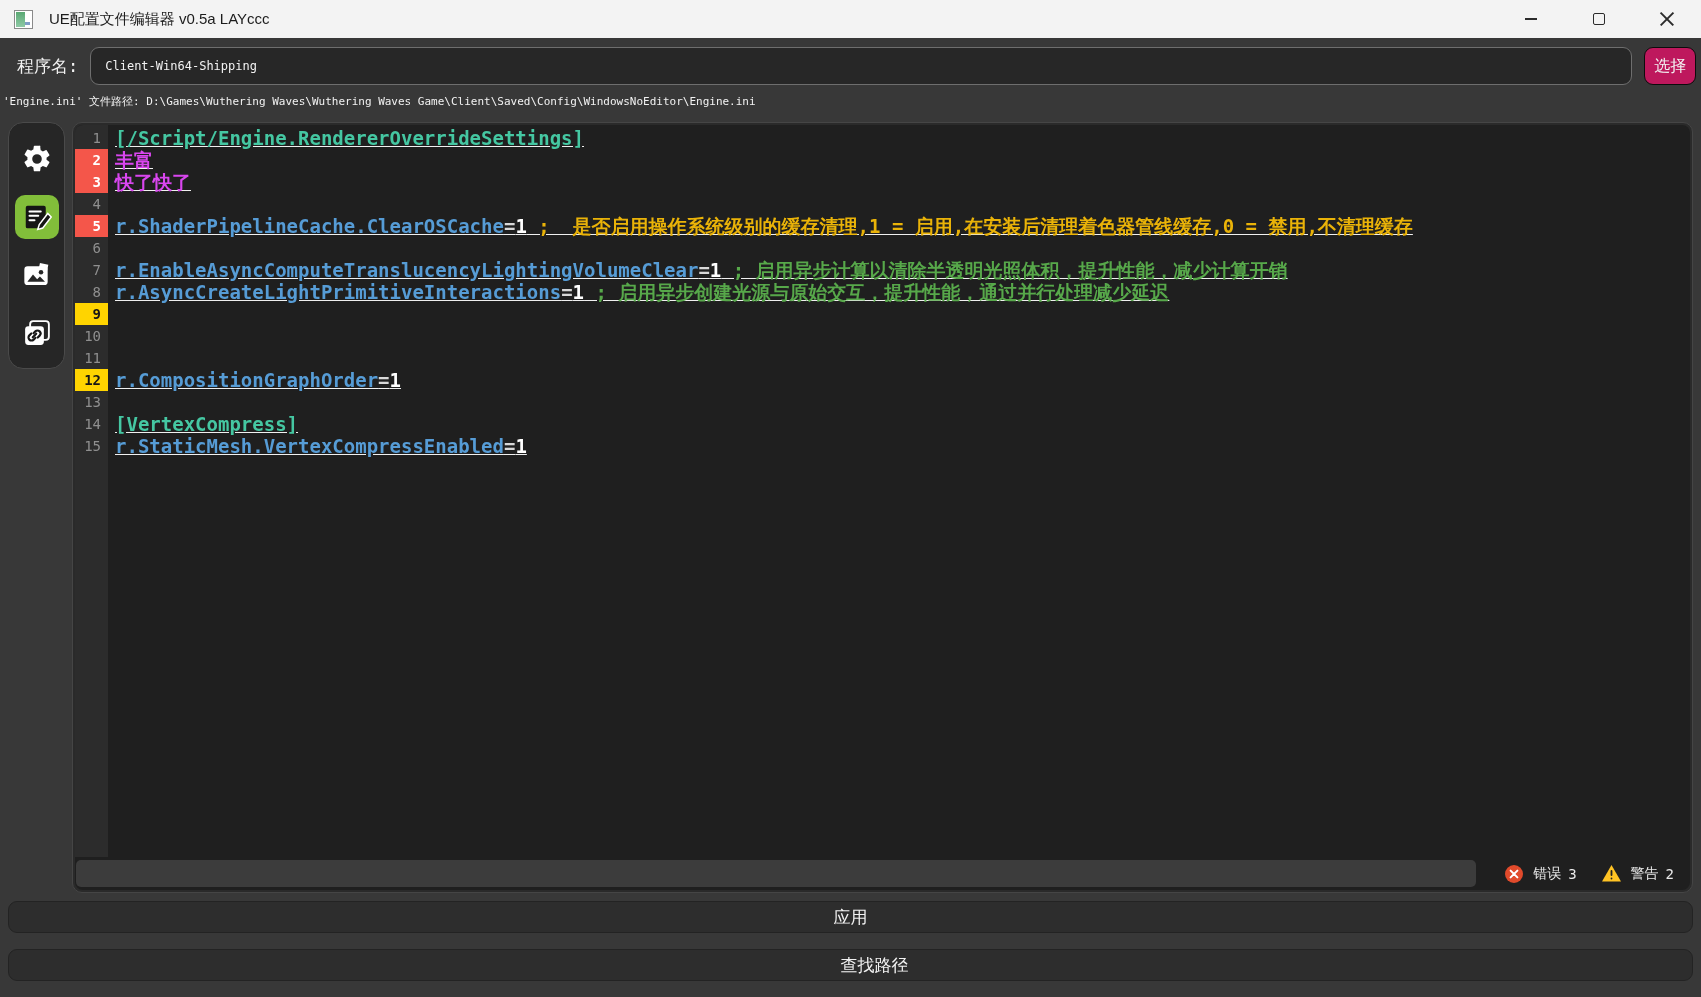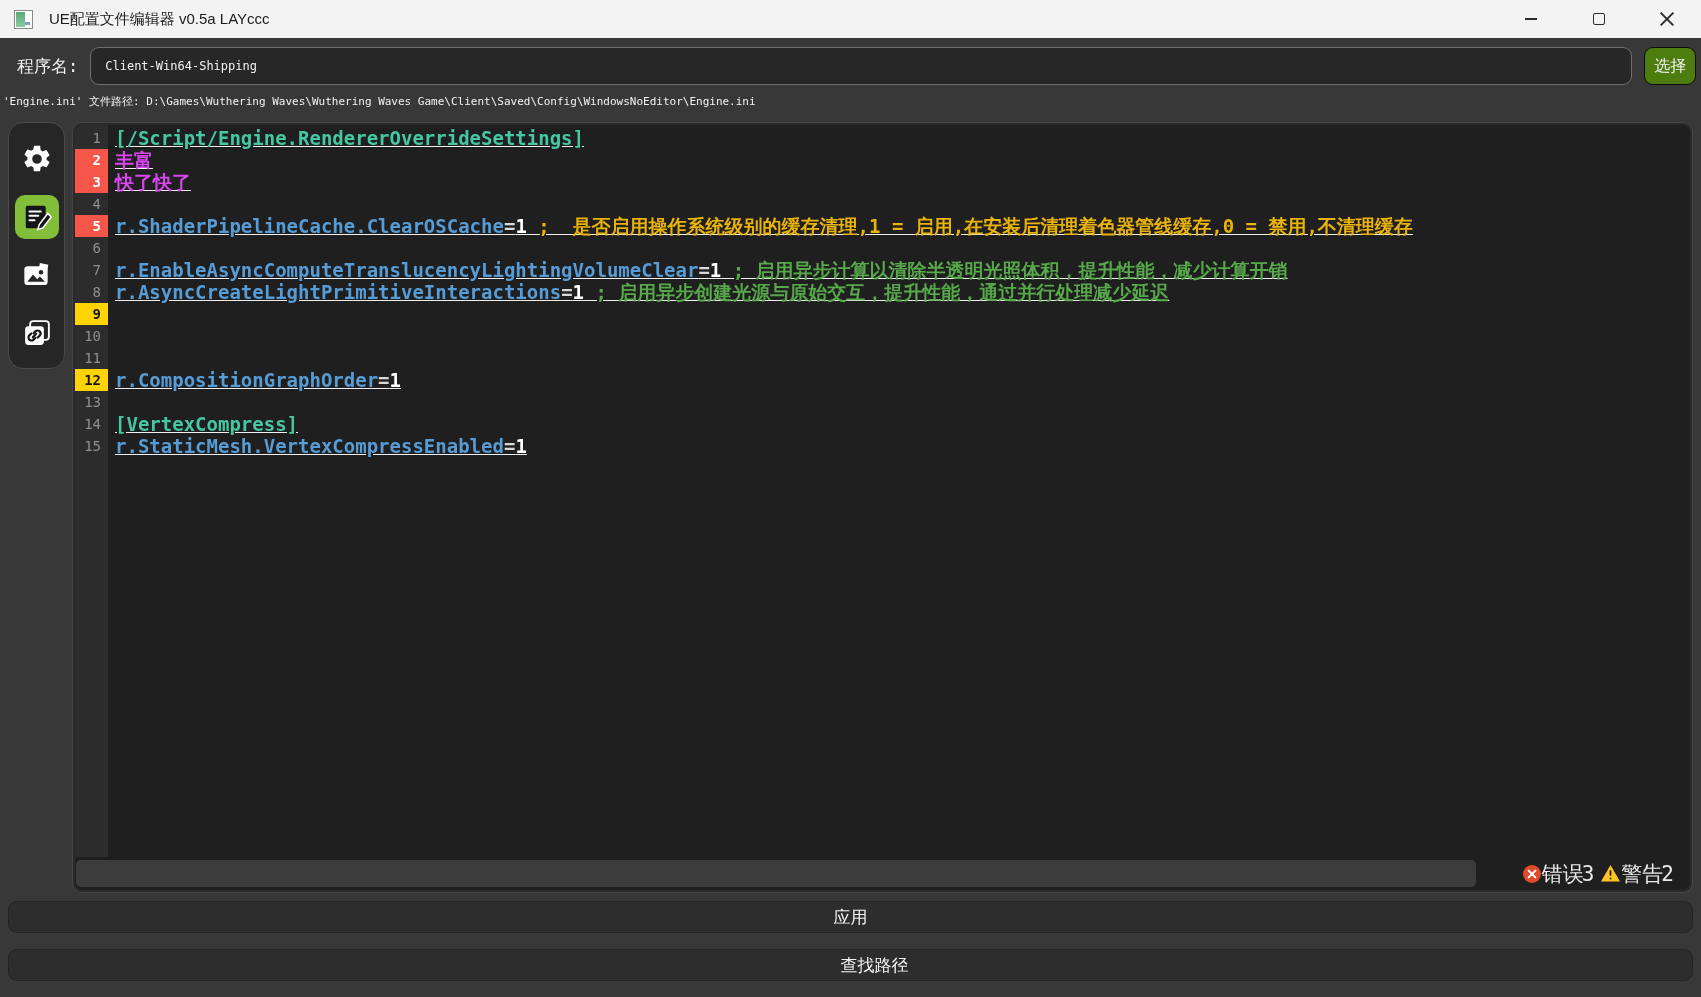--- a/index.html
+++ b/index.html
@@ -34,21 +34,21 @@
 
   
   .program-row{ position:absolute; left:0; top:38px; width:1701px; height:56px; display:flex; align-items:center;padding-left:7px; }
   .program-label{ margin-left:10px; font-size:17px; color:#f2f2f2; white-space:nowrap; }
   .program-input{
     margin-left:12px; width:1542px; height:38px; background:#272727;
     border:1px solid #6e6e6e; border-radius:9px; color:#f2f2f2;
     font-family:"DejaVu Sans Mono",monospace; font-size:12px; padding:0 14px; outline:none;
   }
   .select-btn{
-    margin-left:12px; width:52px; height:38px; background:#4d7c0f;
+    margin-left:12px; width:52px; height:38px; background:#be185d;
     border:1px solid #0c0c0c; border-radius:9px; color:#f2f2f2; font-size:16px;
     font-family:"DejaVu Sans Mono",monospace; display:flex; align-items:center; justify-content:center; cursor:pointer;
   }
   
   .path-row{ position:absolute; left:3px; top:94px; width:1685px; height:24px;
     font-size:11px; color:#f2f2f2; white-space:nowrap; }
 
   
   .sidebar{
     position:absolute; left:8px; top:122px; width:57px; height:247px;
@@ -86,21 +86,21 @@
   .tk-white{ color:#eab308; }
   .tk-plain{ color:#d946ef;margin-top:36px; }
 
   
   .bottom-strip{
     position:absolute; left:2px; bottom:2px; width:1615px; height:33px;
     background:#1f1f1f; border-radius:0 0 8px 8px;
     display:flex; align-items:center;
   }
   .hscroll-thumb{ margin-left:1px; width:1400px; height:27px; background:#3c3c3c; border-radius:5px; flex:none; }
-  .status-group{ margin-left:auto; display:flex; align-items:center; padding-right:16px; font-size:21px; color:#eaeaea; }
+  .status-group{ margin-left:auto; display:flex; align-items:center; gap:9px; padding-right:16px; font-size:14px; color:#eaeaea; }
   .status-count{ margin-left:-2px; }
   .gap{ width:6px; }
 
   
   .big-btn{
     position:absolute; left:8px; width:1685px; height:32px;
     background:#2d2d2d; border:1px solid #232323; border-radius:9px;
     color:#f2f2f2; font-size:17px; font-family:"DejaVu Sans Mono",monospace;
     display:flex; align-items:center; justify-content:center; cursor:pointer;
   }

